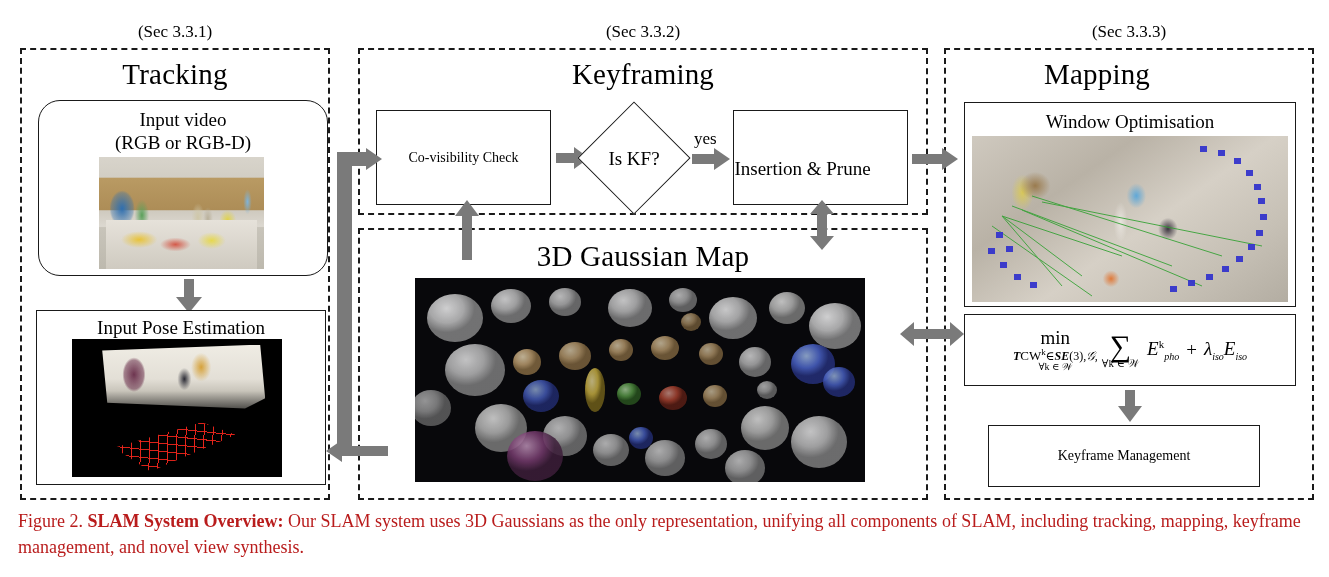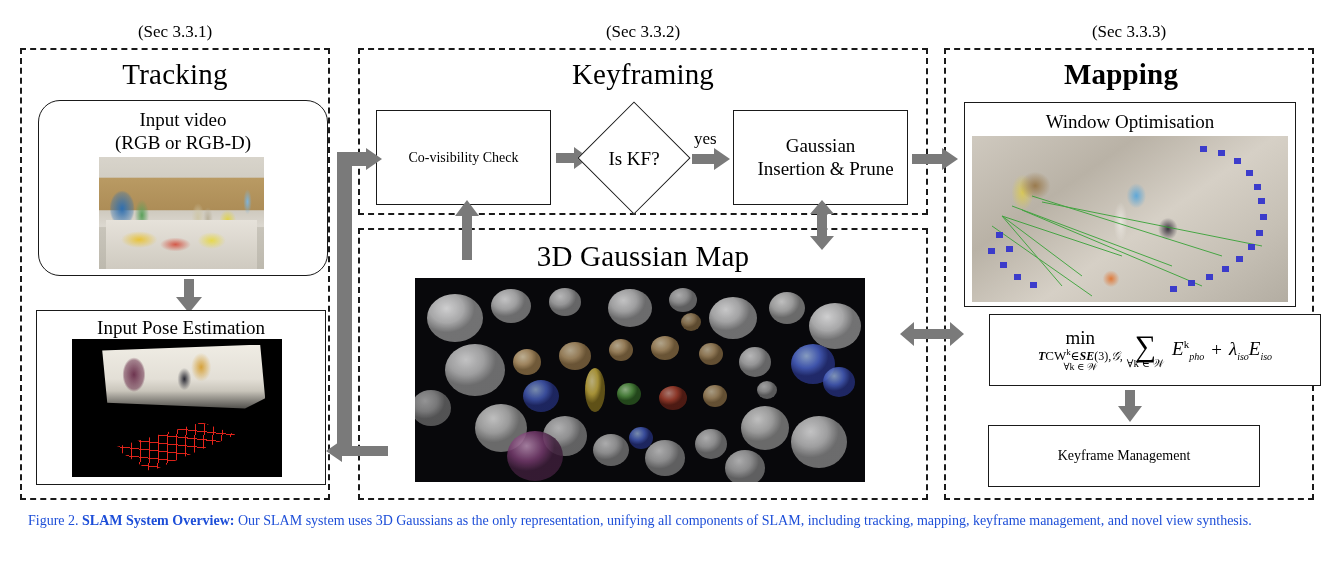--- a/index.html
+++ b/index.html
@@ -171,25 +171,24 @@
   .bigsum .sb{font-size:11px;white-space:nowrap;margin-top:-1px;}
   .it{font-style:italic;}
   .bi{font-style:italic;font-weight:bold;}
   .sup{font-size:11px;vertical-align:super;}
   .sub{font-size:10px;vertical-align:sub;}
   .mterm{font-size:19px;white-space:nowrap;}
 
   
   .caption{
     position:absolute;
-    font-size:14px;
+    font-size:18px;
     line-height:26px;
-    color:#1d4ed8;
+    color:#b91c1c;
     text-align:left;
-    margin-left:10px;
   }
   .caption b{font-weight:bold;}
 </style>
 </head>
 <body>
 
 <div id="root">
 
   <div class="sec-label" style="left:20px;top:22px;width:310px;">(Sec 3.3.1)</div>
   <div class="section" style="left:20px;top:48px;width:310px;height:452px;"></div>
@@ -232,22 +231,21 @@
   <div class="dlabel abs" style="left:584px;top:148px;width:100px;text-align:center;font-size:19px;">Is KF?</div>
 
   <div class="abs" style="left:694px;top:129px;width:40px;font-size:17px;">yes</div>
   <div class="arrow" style="left:692px;top:148px;">
     <svg width="38" height="22" viewBox="0 0 38 22">
         <polygon points="0,6 22,6 22,0 38,11 22,22 22,16 0,16" fill="#7a7a7a"></polygon>
       </svg>
   </div>
 
   <div class="box" style="left:733px;top:110px;width:175px;height:95px;"></div>
-  <div class="box-label" style="left:733px;top:134px;width:175px;">Gaussian</div>
-  <div class="box-label" style="left:733px;top:157px;width:139px;margin-left:23px;">Insertion &amp; Prune</div>
+  <div class="box-label" style="left:733px;top:157px;width:139px;">Insertion &amp; Prune</div>
 
   <div class="section" style="left:358px;top:228px;width:570px;height:272px;"></div>
   <div class="sec-title" style="left:358px;top:240px;width:570px;">3D Gaussian Map</div>
   <div class="img photo-gauss" style="left:415px;top:278px;width:450px;height:204px;">
     <svg class="blobs" width="450" height="204" viewBox="0 0 450 204">
       <defs>
         <radialGradient id="gW" cx="35%" cy="30%">
             <stop offset="0%" stop-color="#ffffff"></stop>
             <stop offset="60%" stop-color="#cfcfcf"></stop>
             <stop offset="100%" stop-color="#8d8d8d"></stop>
@@ -349,21 +347,21 @@
       </svg>
   </div>
   <div class="arrow" style="left:337px;top:418px;">
     <svg width="15" height="34" viewBox="0 0 15 34">
         <rect x="0" y="0" width="15" height="34" fill="#7a7a7a"></rect>
       </svg>
   </div>
 
   <div class="sec-label" style="left:944px;top:22px;width:370px;">(Sec 3.3.3)</div>
   <div class="section" style="left:944px;top:48px;width:370px;height:452px;"></div>
-  <div class="sec-title" style="left:936px;top:58px;width:370px;font-weight:bold;">Mapping</div>
+  <div class="sec-title" style="left:912px;top:58px;width:370px;">Mapping</div>
 
   <div class="arrow" style="left:912px;top:148px;">
     <svg width="46" height="22" viewBox="0 0 46 22">
         <polygon points="0,6 30,6 30,0 46,11 30,22 30,16 0,16" fill="#7a7a7a"></polygon>
       </svg>
   </div>
 
   <div class="box" style="left:964px;top:102px;width:332px;height:205px;"></div>
   <div class="box-label" style="left:964px;top:110px;width:332px;">Window Optimisation</div>
   <div class="img photo-win" style="left:972px;top:136px;width:316px;height:166px;">
@@ -396,21 +394,21 @@
         <rect x="24" y="96" width="7" height="6"></rect>
           <rect x="34" y="110" width="7" height="6"></rect>
         <rect x="28" y="126" width="7" height="6"></rect>
           <rect x="42" y="138" width="7" height="6"></rect>
         <rect x="58" y="146" width="7" height="6"></rect>
           <rect x="16" y="112" width="7" height="6"></rect>
       </g>
     </svg>
   </div>
 
-  <div class="box" style="left:964px;top:314px;width:332px;height:72px;margin-left:25px;">
+  <div class="box" style="left:964px;top:314px;width:332px;height:72px;">
     <div class="formula">
       <div class="mrow">
         <div class="minop">
           <span class="mtop">min</span>
           <span class="msub"><span class="bi">T</span><span style="font-size:13px;">CW</span><span style="font-size:9px;vertical-align:super;">k</span><span>∈</span><span class="bi">SE</span><span>(3),</span><span class="it">𝒢,</span></span>
           <span class="msub2">∀k ∈ 𝒲</span>
         </div>
         <div class="bigsum">
           <span class="sg">∑</span>
           <span class="sb">∀k ∈ 𝒲</span>

